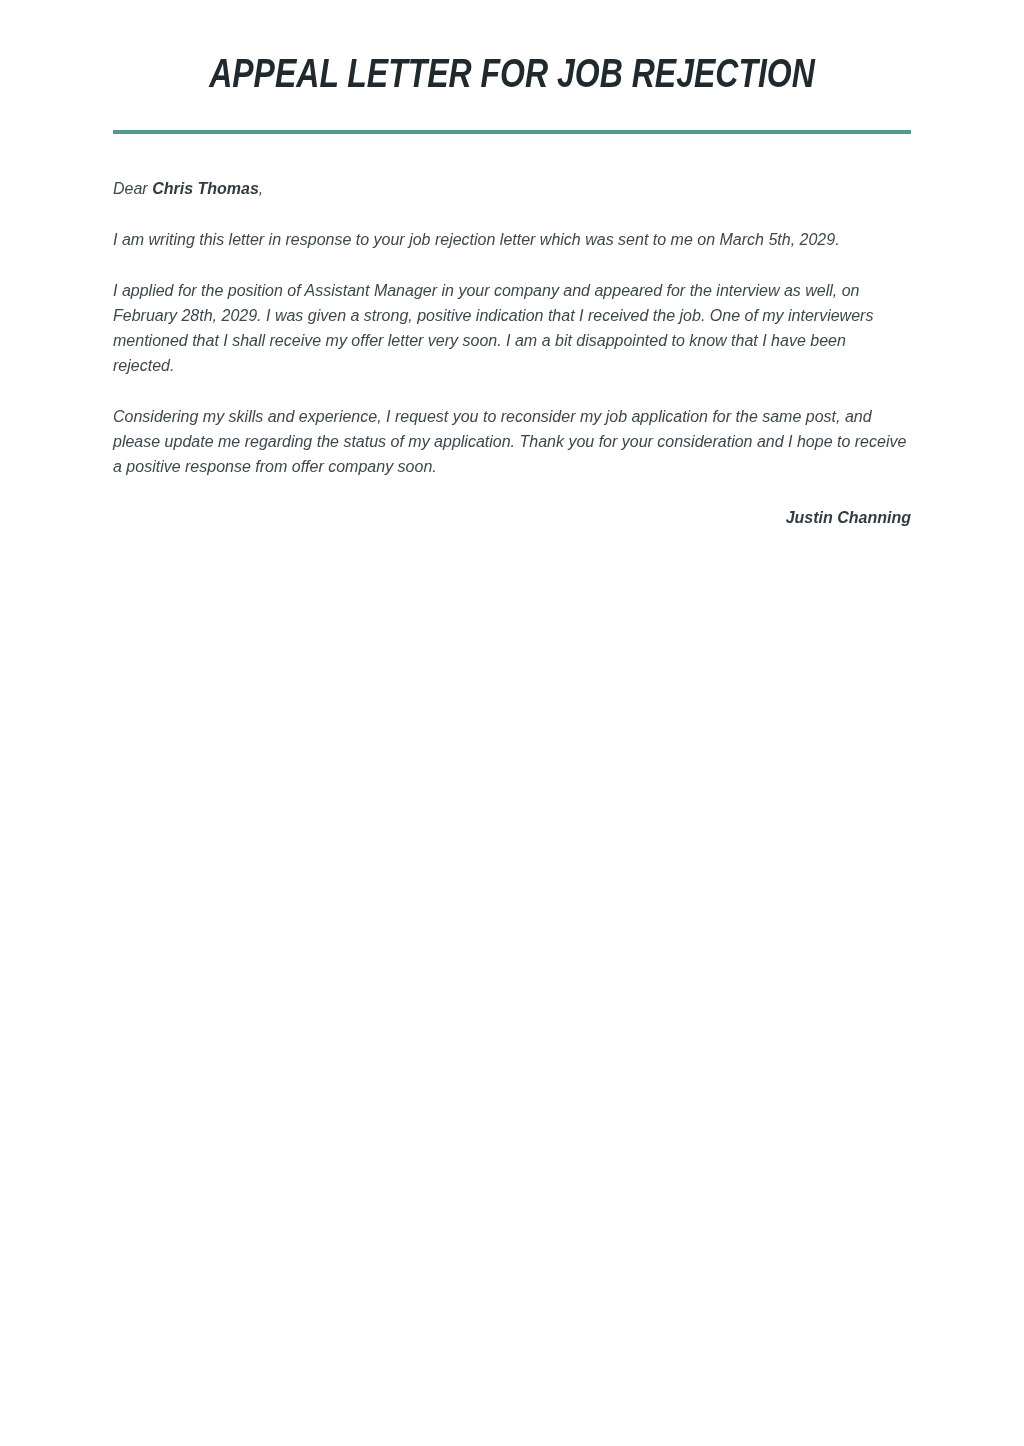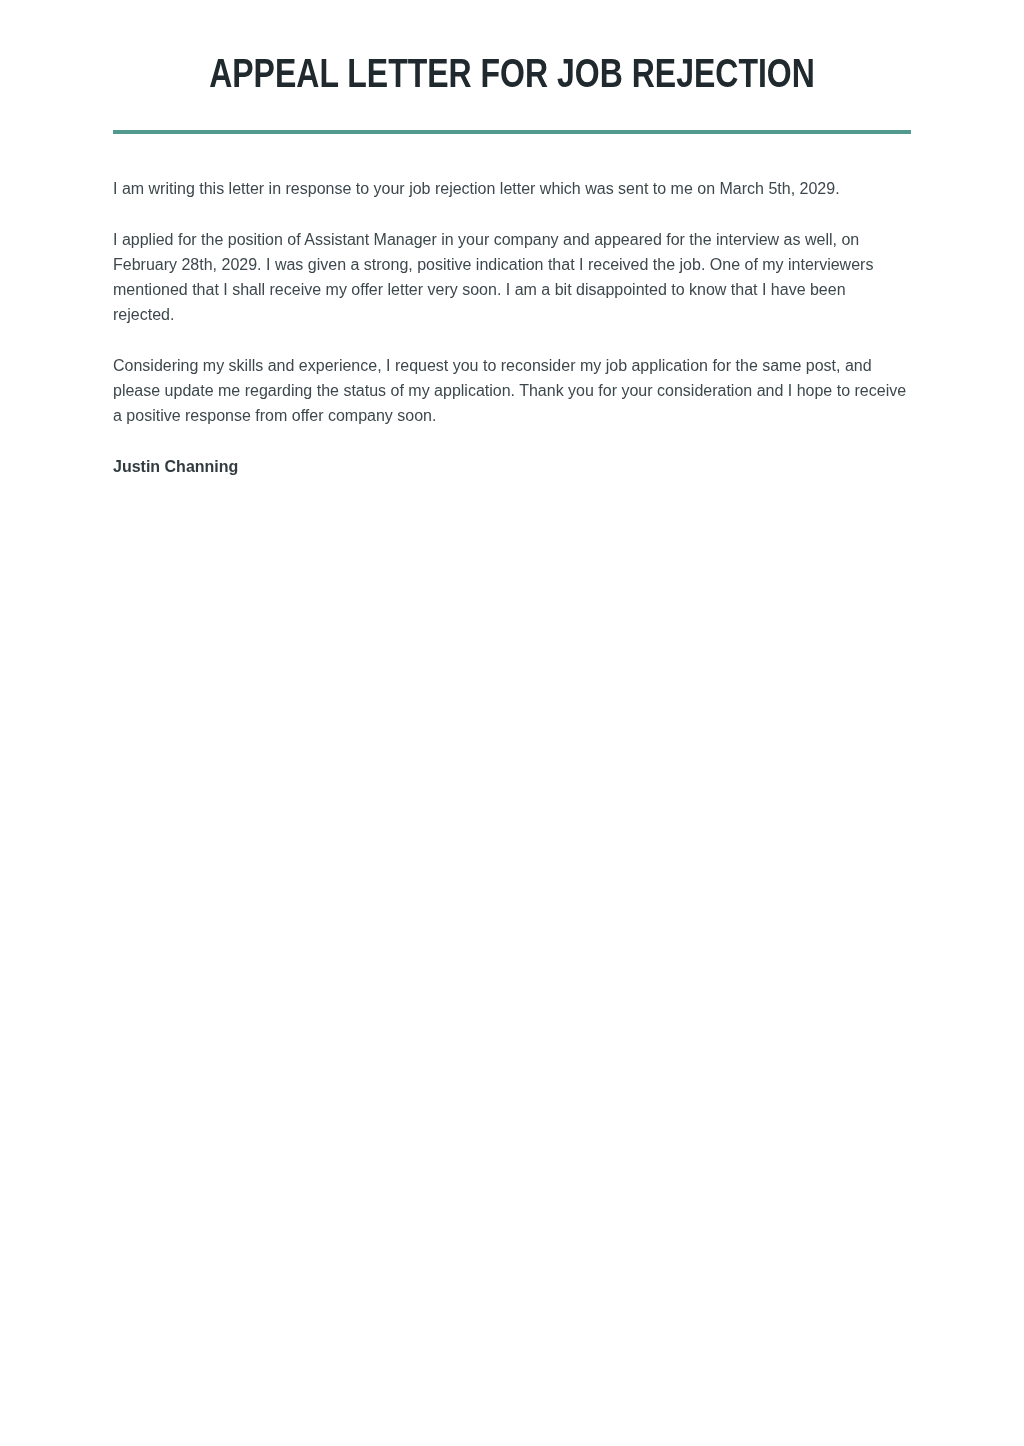--- a/index.html
+++ b/index.html
@@ -8,20 +8,21 @@
     background: #ffffff;
   }
   .page {
     position: relative;
     width: 1024px;
     height: 1446px;
     margin: 0 auto;
     background: #ffffff;
     font-family: "Liberation Sans", sans-serif;
     overflow: hidden;
+    font-style: italic;
   }
   .doc-title {
     margin: 0;
     padding-top: 50px;
     text-align: center;
     font-size: 40px;
     line-height: 46px;
     font-weight: 700;
     color: #20292d;
     letter-spacing: 0px;
@@ -46,33 +47,35 @@
   .letter p {
     margin: 0 0 26px 0;
   }
   .bold-name {
     font-weight: 700;
     color: #323c40;
   }
   .signature {
     font-weight: 700;
     color: #323c40;
+    text-align: right;
   }
 </style>
 </head>
 <body>
 
 <div class="page">
 
   <h1 class="doc-title">APPEAL LETTER FOR JOB REJECTION</h1>
 
   <div class="divider"></div>
 
   <div class="letter">
 
+    <p><span>Dear </span><span class="bold-name">Chris Thomas</span><span>,</span></p>
 
 
     <p>I am writing this letter in response to your job rejection letter which was sent to me on March 5th, 2029.</p>
 
     <p>I applied for the position of Assistant Manager in your company and appeared for the interview as well, on February 28th, 2029. I was given a strong, positive indication that I received the job. One of my interviewers mentioned that I shall receive my offer letter very soon. I am a bit disappointed to know that I have been rejected.</p>
 
     <p>Considering my skills and experience, I request you to reconsider my job application for the same post, and please update me regarding the status of my application. Thank you for your consideration and I hope to receive a positive response from offer company soon.</p>
 
 
     <p class="signature">Justin Channing</p>

